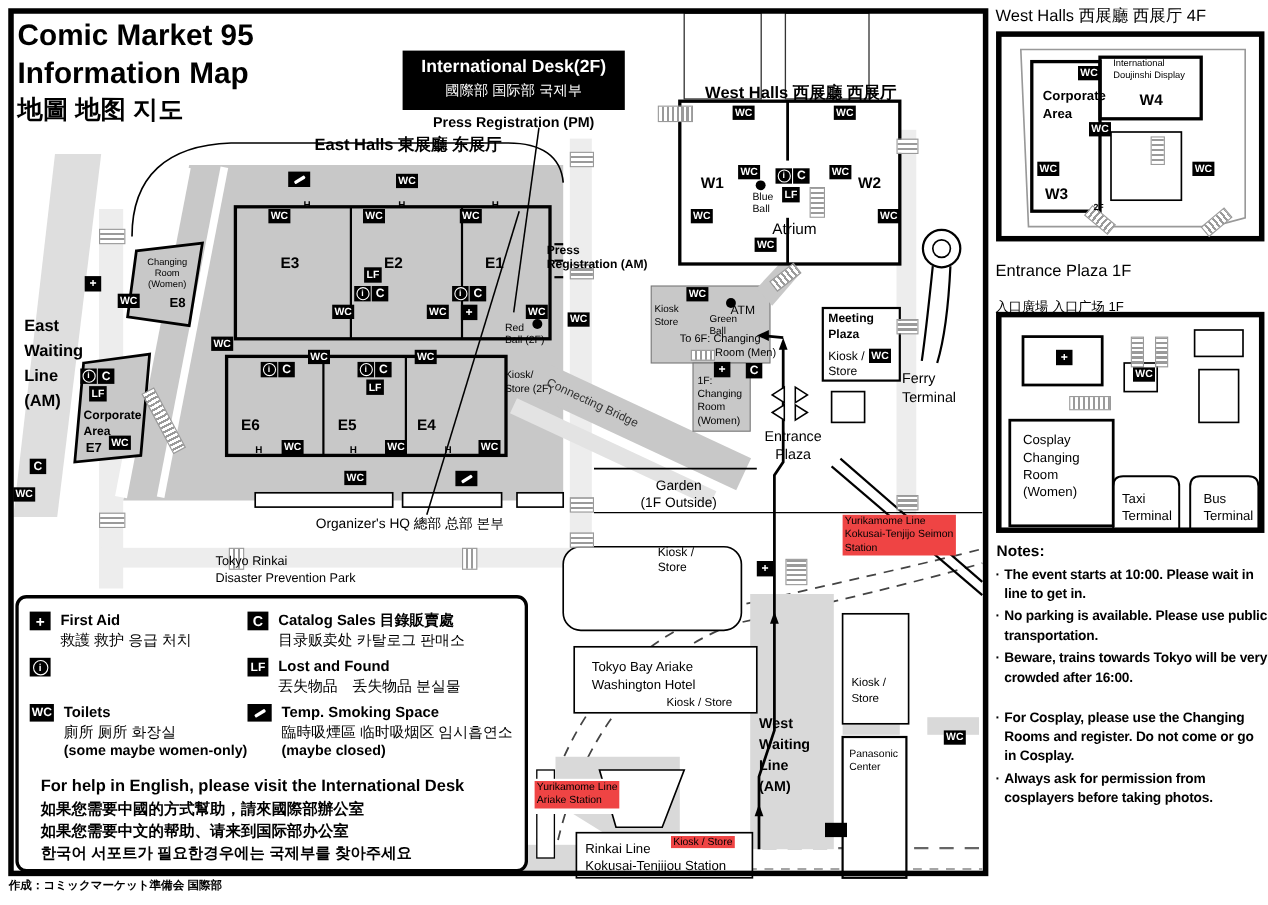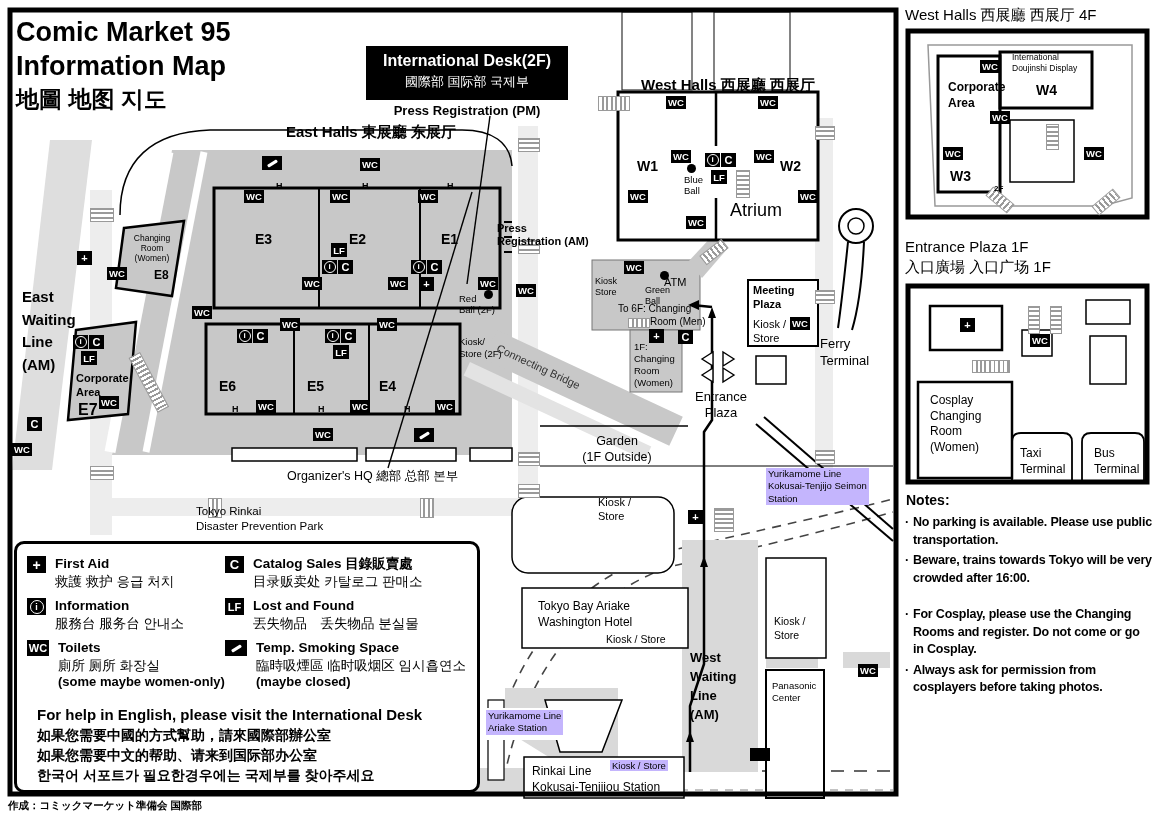--- a/index.html
+++ b/index.html
@@ -2,21 +2,21 @@
 <html><head>
 <meta charset="utf-8">
 <style>
   html,body{margin:0;padding:0;background:#fff;}
   #stage{position:relative;width:1153px;height:823px;background:#fff;overflow:hidden;
          font-family:"Liberation Sans",sans-serif;color:#000;}
   svg.bg{position:absolute;left:0;top:0;z-index:1;}
   .lbl{position:absolute;white-space:pre-line;font-weight:bold;line-height:1.2;z-index:3;}
   .n{font-weight:normal;}
   .ctr{text-align:center;}
-  .wbg{background:#c4b5fd;padding:0 2px;}
+  .wbg{background:#ef4444;padding:0 2px;}
   .ic{position:absolute;background:#000;color:#fff;font-weight:bold;display:flex;
       align-items:center;justify-content:center;z-index:3;}
   .wc{width:20px;height:13px;font-size:9.5px;}
   .sq{width:15px;height:14px;font-size:11px;}
   .lf{width:16px;height:14px;font-size:9.5px;}
   .circ{display:block;width:10px;height:10px;border:1px solid #fff;border-radius:50%;
         font-size:8px;line-height:10px;text-align:center;}
   .cig{display:block;width:11px;height:3px;background:#fff;border-radius:1px;transform:rotate(-32deg);}
   .ball{position:absolute;width:9px;height:9px;border-radius:50%;background:#000;z-index:3;}
   .xw{position:absolute;background:repeating-linear-gradient(0deg,#fff 0 2.5px,#9a9a9a 2.5px 4.5px);
@@ -200,29 +200,29 @@
 <div class="lbl" style="left:22px;top:286px;font-size:15px;line-height:1.5">East
 Waiting
 Line
 (AM)</div>
 <div class="lbl ctr" style="left:122px;top:234px;width:60px;font-size:8.5px;line-height:1.15;font-weight:normal">Changing
 Room
 (Women)</div>
 <div class="lbl" style="left:154px;top:268px;font-size:12px">E8</div>
 <div class="lbl" style="left:76px;top:372px;font-size:11px;line-height:1.25">Corporate
 Area</div>
-<div class="lbl" style="left:78px;top:400px;font-size:16px">E7</div>
+<div class="lbl" style="left:78px;top:400px;font-size:12px">E7</div>
 <div class="lbl" style="left:459px;top:293px;font-size:9.5px;line-height:1.2;font-weight:normal">Red
 Ball (2F)</div>
 <div class="lbl" style="left:459px;top:336px;font-size:9.5px;line-height:1.3;font-weight:normal">Kiosk/
 Store   (2F)</div>
 <div class="lbl" style="left:500px;top:342px;font-size:11px;color:#333;white-space:nowrap;transform:rotate(25deg);transform-origin:left top;font-weight:normal">Connecting Bridge</div>
 <div class="lbl" style="left:684px;top:174px;font-size:9.5px;line-height:1.2;font-weight:normal">Blue
 Ball</div>
-<div class="lbl" style="left:730px;top:200px;font-size:18px;font-weight:normal">Atrium</div>
+<div class="lbl" style="left:702px;top:200px;font-size:14px;font-weight:normal">Atrium</div>
 <div class="lbl" style="left:595px;top:276px;font-size:9px;line-height:1.25;font-weight:normal">Kiosk
 Store</div>
 <div class="lbl" style="left:664px;top:276px;font-size:11px;font-weight:normal">ATM</div>
 <div class="lbl" style="left:645px;top:285px;font-size:9px;line-height:1.2;font-weight:normal">Green
 Ball</div>
 <div class="lbl" style="left:618px;top:303px;font-size:10px;font-weight:normal">To 6F: Changing</div>
 <div class="lbl" style="left:650px;top:316px;font-size:10px;font-weight:normal">Room (Men)</div>
 <div class="lbl" style="left:634px;top:341px;font-size:9.5px;line-height:1.25;font-weight:normal">1F:
 Changing
 Room
@@ -355,32 +355,33 @@
 <div class="lbl n" style="left:905px;top:6px;font-size:15px">West Halls 西展廳 西展厅  4F</div>
 <div class="lbl n" style="left:1012px;top:52px;font-size:8.5px;line-height:1.25">International
 Doujinshi Display</div>
 <div class="lbl" style="left:948px;top:80px;font-size:12px;line-height:1.3">Corporate
 Area</div>
 <div class="lbl" style="left:1036px;top:82px;font-size:14px">W4</div>
 <div class="lbl" style="left:950px;top:168px;font-size:14px">W3</div>
 <div class="lbl" style="left:994px;top:184px;font-size:8px">2F</div>
 
 <div class="lbl n" style="left:905px;top:238px;font-size:15px">Entrance Plaza 1F</div>
-<div class="lbl n" style="left:905px;top:258px;font-size:15px">入口廣場 入口广场 1F</div>
+<div class="lbl n" style="left:905px;top:272px;font-size:12px">入口廣場 入口广场 1F</div>
 <div class="lbl n" style="left:930px;top:393px;font-size:12px;line-height:1.3">Cosplay
 Changing
 Room
 (Women)</div>
 <div class="lbl n" style="left:1020px;top:446px;font-size:12px;line-height:1.3">Taxi
 Terminal</div>
 <div class="lbl n" style="left:1094px;top:446px;font-size:12px;line-height:1.3">Bus
 Terminal</div>
 
 <div class="lbl" style="left:906px;top:492px;font-size:14px">Notes:</div>
 <div class="notes">
+  <div class="note">The event starts at 10:00. Please wait in line to get in.</div>
   <div class="note">No parking is available. Please use public transportation.</div>
   <div class="note">Beware, trains towards Tokyo will be very crowded after 16:00.</div>
   <div class="gap"></div>
   <div class="note">For Cosplay, please use the Changing Rooms and register. Do not come or go in Cosplay.</div>
   <div class="note">Always ask for permission from cosplayers before taking photos.</div>
 </div>
 
 <div class="legend">
   <div class="lg-item" style="left:10px;top:12px">
     <span class="ic ic-lg" style="width:19px;height:17px;font-size:14px">+</span>
@@ -393,24 +394,20 @@
     <span class="ic ic-lg" style="width:19px;height:17px;font-size:13px">C</span>
     <div>
       <div class="lg-title">Catalog Sales  目錄販賣處</div>
       <div class="lg-sub">目录贩卖处  카탈로그  판매소</div>
     </div>
   </div>
   <div class="lg-item" style="left:10px;top:54px">
     <span class="ic ic-lg" style="width:19px;height:17px">
           <span class="circ" style="width:12px;height:12px;line-height:12px;font-size:9px">i</span>
         </span>
-    <div>
-      <div class="lg-title">Information</div>
-      <div class="lg-sub">服務台 服务台 안내소</div>
-    </div>
   </div>
   <div class="lg-item" style="left:208px;top:54px">
     <span class="ic ic-lg" style="width:19px;height:17px;font-size:11px">LF</span>
     <div>
       <div class="lg-title">Lost and Found</div>
       <div class="lg-sub">丟失物品　丢失物品 분실물</div>
     </div>
   </div>
   <div class="lg-item" style="left:10px;top:96px">
     <span class="ic ic-lg" style="width:22px;height:16px;font-size:11px">WC</span>

